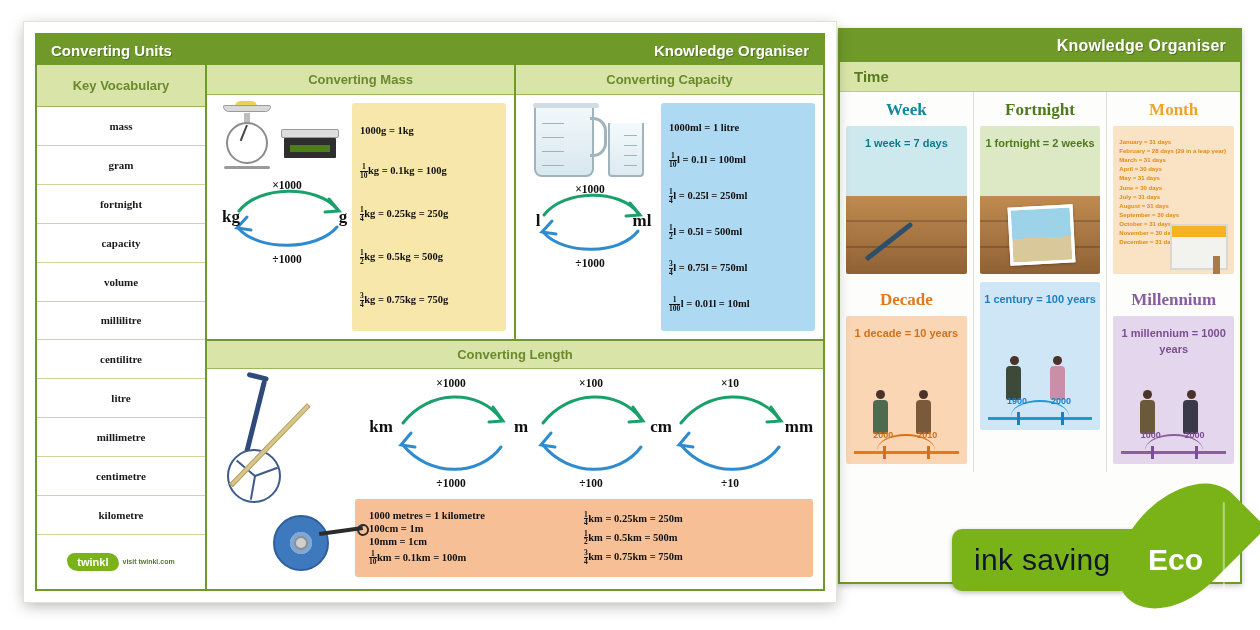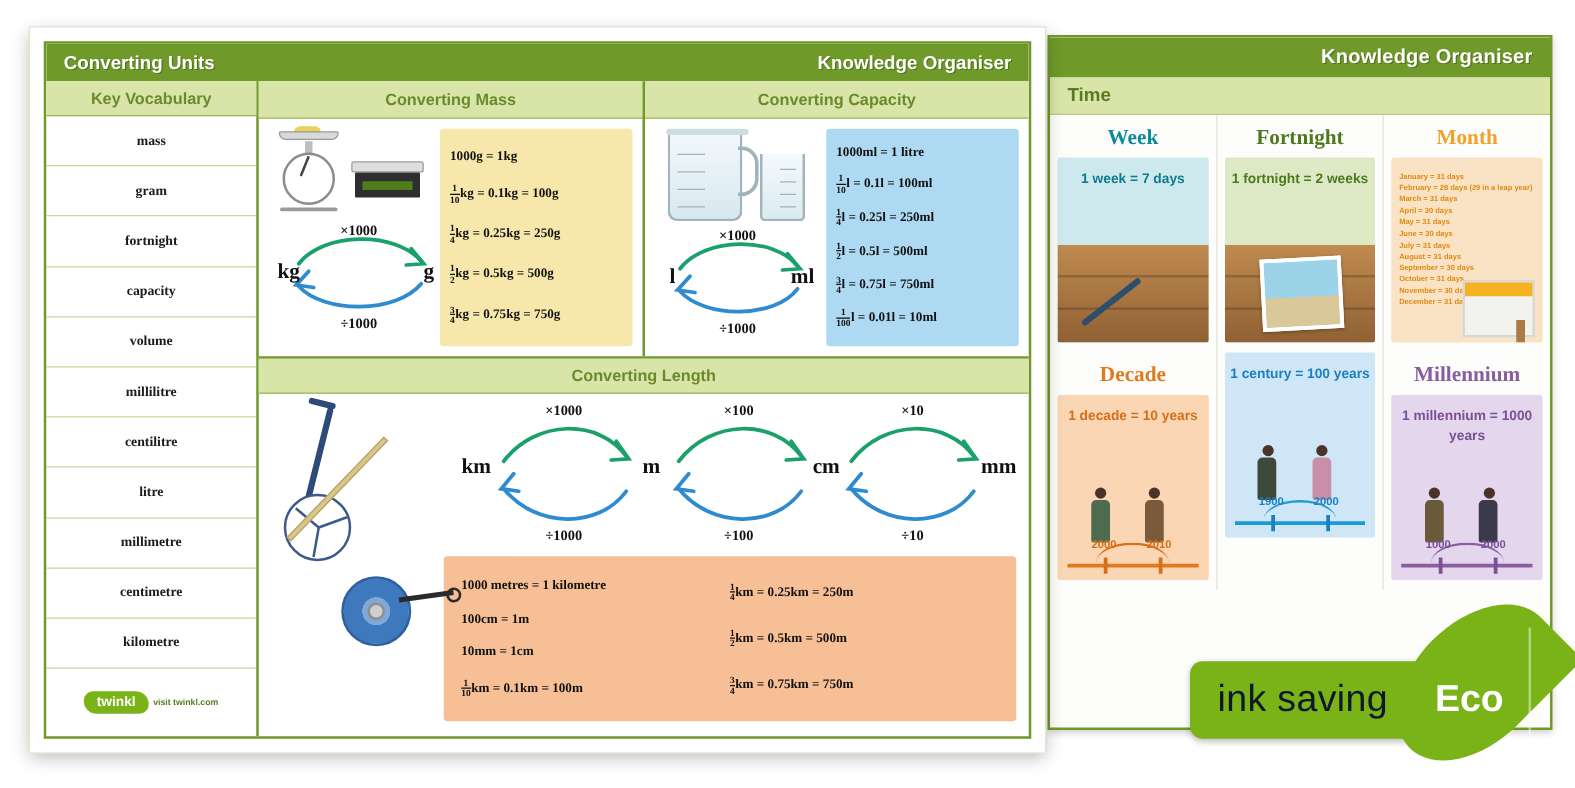--- a/index.html
+++ b/index.html
@@ -110,39 +110,39 @@
   .titlebar-main {
     height: 30px; background: #6f9a2a; color: #fff;
     display: flex; align-items: center; justify-content: space-between;
     padding: 0 14px; font-size: 15px; font-weight: bold;
     text-shadow: 1px 1px 0 rgba(0,0,0,.25);
   }
   .cols { display: flex; height: calc(100% - 30px); }
 
   .vocab-col { width: 170px; border-right: 2px solid #6f9a2a; display: flex; flex-direction: column; }
   .vocab-head {
-    height: 28px; background: #d9e5a8; color: #6b8a2c;
+    height: 42px; background: #d9e5a8; color: #6b8a2c;
     display: flex; align-items: center; justify-content: center;
     font-size: 13px; font-weight: bold; border-bottom: 1px solid #9ab85c;
   }
   .vocab-item {
     flex: 1; display: flex; align-items: center; justify-content: center;
     font-size: 11px; font-weight: bold; color: #1a1a1a;
     border-bottom: 1px solid #c9d89a;
     font-family: "Liberation Serif", serif;
   }
   .logo-cell { height: 54px; display: flex; align-items: center; justify-content: center; gap: 4px; }
   .logo-blob {
     background: #7ab317; color: #fff; font-size: 11px; font-weight: bold;
     padding: 3px 10px; border-radius: 10px 14px 10px 14px;
   }
   .logo-url { font-size: 7px; color: #5a7a1f; font-weight: bold; }
 
   .right-col { flex: 1; display: flex; flex-direction: column; }
-  .top-row { display: flex; height: 222px; border-bottom: 2px solid #6f9a2a; }
+  .top-row { display: flex; height: 276px; border-bottom: 2px solid #6f9a2a; }
   .panel { flex: 1; display: flex; flex-direction: column; }
   .panel + .panel { border-left: 2px solid #6f9a2a; }
   .panel-head {
     height: 30px; background: #d9e5a8; color: #6b8a2c;
     display: flex; align-items: center; justify-content: center;
     font-size: 13px; font-weight: bold; border-bottom: 1px solid #9ab85c;
   }
   .panel-body { flex: 1; display: flex; padding: 8px; gap: 6px; }
   .diagram { flex: 1; position: relative; }
   .factbox {

